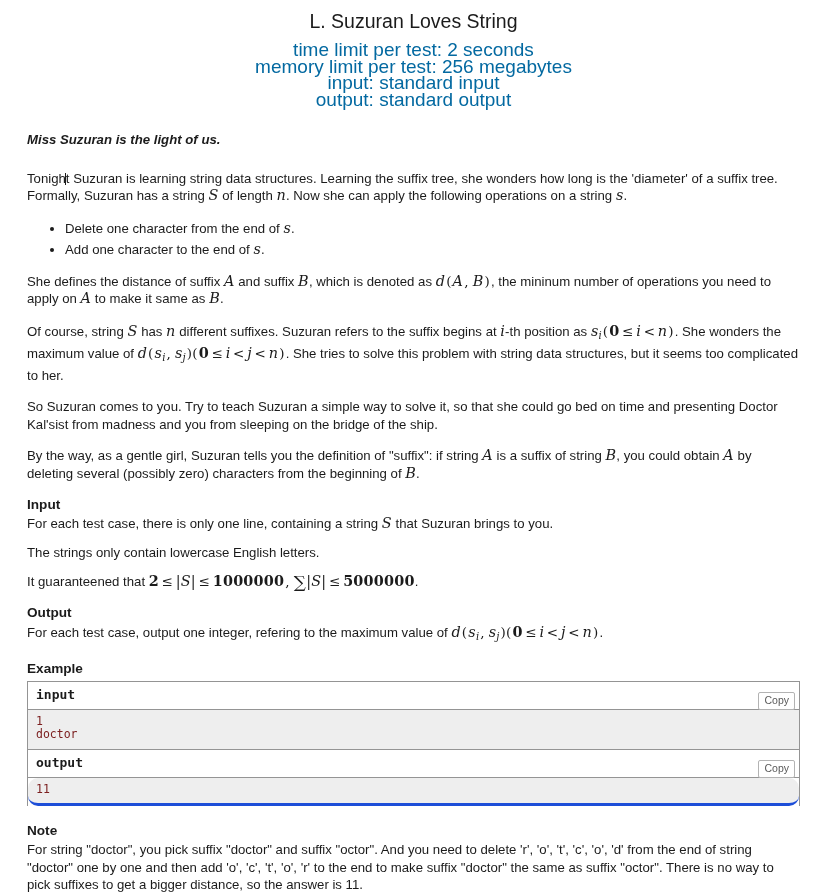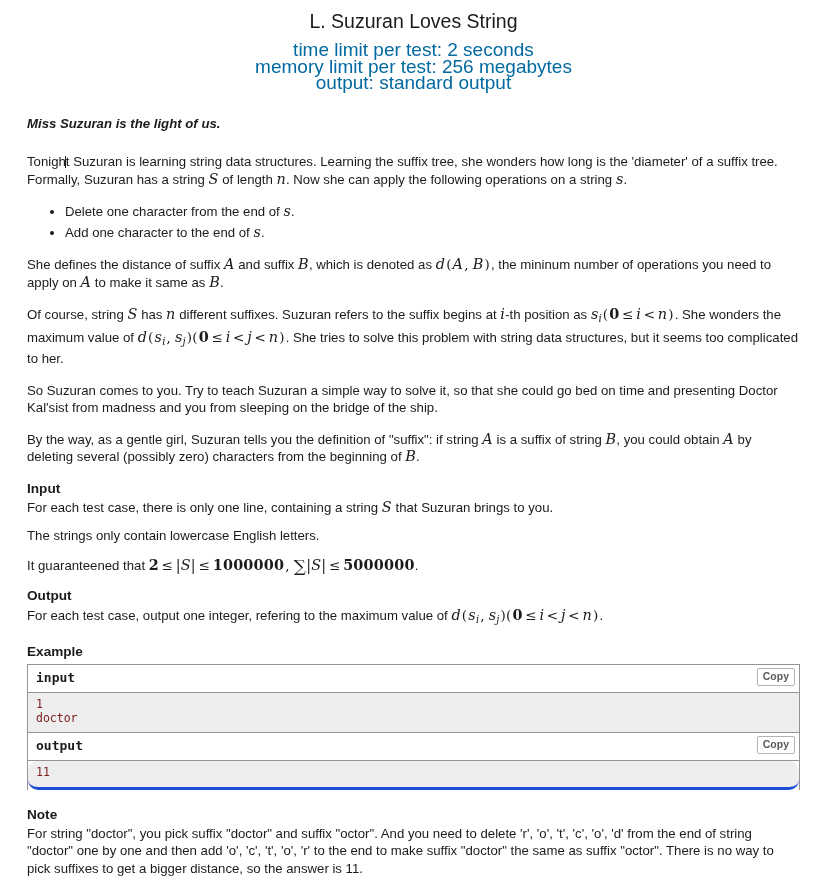--- a/index.html
+++ b/index.html
@@ -127,27 +127,27 @@
     font-family: "DejaVu Sans Mono", "Liberation Mono", monospace;
     font-size: 13px;
     font-weight: bold;
     color: #1b1b1b;
     height: 18px;
     line-height: 18px;
   }
   .copy-btn {
     position: absolute;
     right: 4px;
-    top: 3px;
+    top: 10px;
     border: 1px solid #b3b3b3;
     background: #ffffff;
     border-radius: 2px;
     font-family: "Liberation Sans", sans-serif;
     font-size: 10.5px;
-    font-weight: bold;
+    font-weight: normal;
     color: #5a5a5a;
     padding: 1px 5px 2px 5px;
     line-height: 13px;
     cursor: pointer;
   }
   .io-data {
     background: #eeeeee;
     padding: 5px 8px 7px 8px;
     font-family: "DejaVu Sans Mono", "Liberation Mono", monospace;
     font-size: 11.5px;
@@ -173,20 +173,21 @@
 </style>
 </head>
 <body>
 
 <div class="page">
 
   <div class="problem-header">
     <h1 class="problem-title">L. Suzuran Loves String</h1>
     <div class="limit-line">time limit per test: 2 seconds</div>
     <div class="limit-line">memory limit per test: 256 megabytes</div>
+    <div class="limit-line">input: standard input</div>
     <div class="limit-line">output: standard output</div>
   </div>
 
   <div class="legend">
 
     <p class="quote-line">Miss Suzuran is the light of us.</p>
 
     <p><span>Tonigh</span><span class="caret"></span><span>t Suzuran is learning string data structures. Learning the suffix tree, she wonders how long is the 'diameter' of a suffix tree. Formally, Suzuran has a string </span><span class="m">S</span><span> of length </span><span class="m">n</span><span>. Now she can apply the following operations on a string </span><span class="m">s</span><span>.</span></p>
 
     <ul class="ops">

